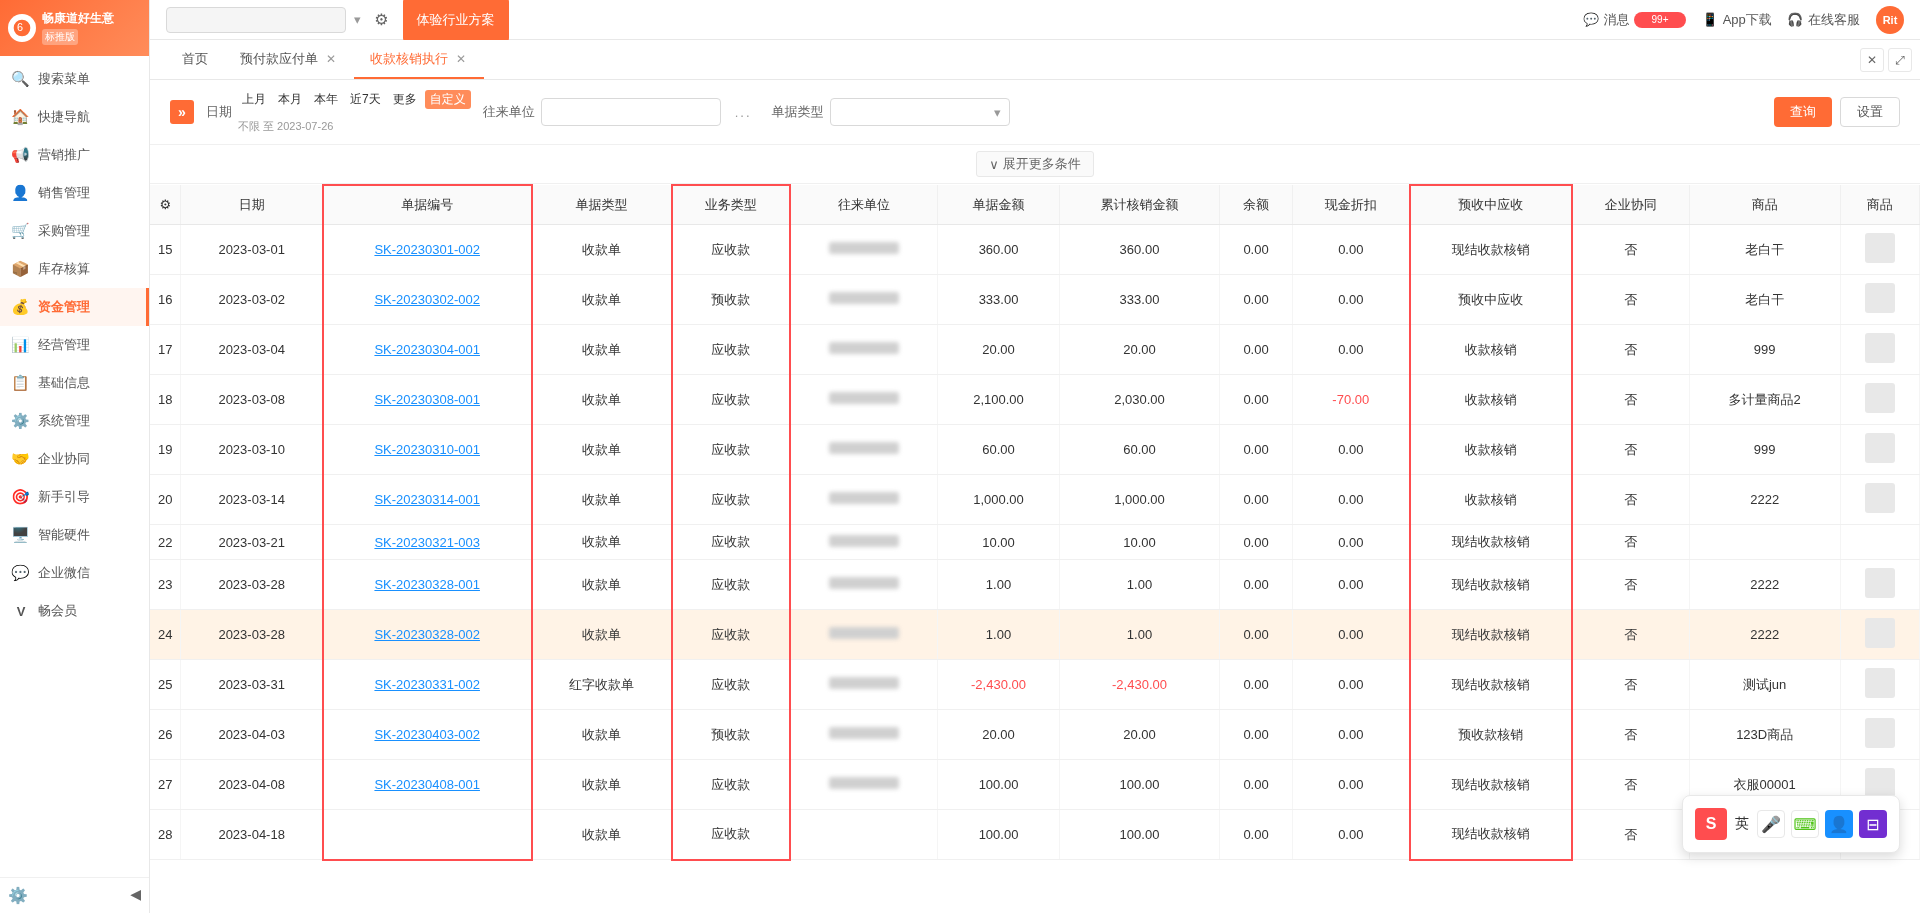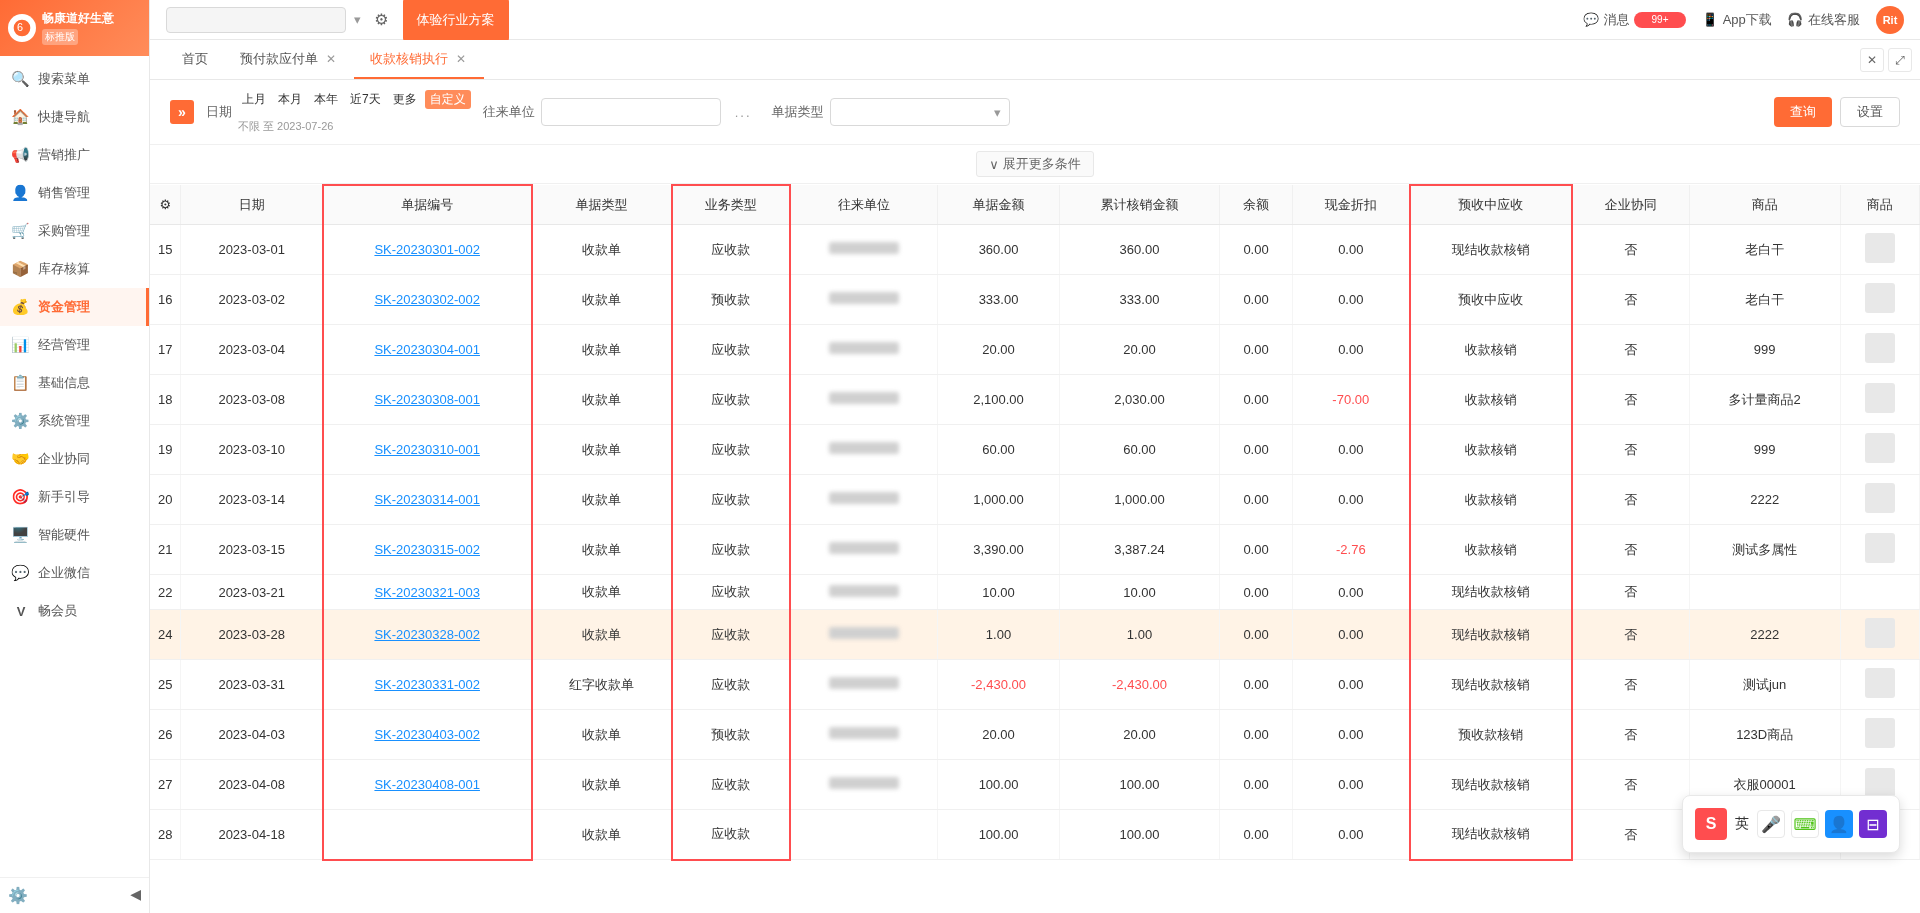--- a/index.html
+++ b/index.html
@@ -388,53 +388,53 @@
     <td>0.00</td>
     <td style="">0.00</td>
     <td style="border-left:2px solid #ff4d4f;border-right:2px solid #ff4d4f;">收款核销</td>
     <td>否</td>
     <td>2222</td>
     <td>
       <div style="width:30px;height:30px;background:#e8e8e8;border-radius:3px;display:inline-block;"></div>
     </td>
   </tr>
             <tr>
-    <td>21</td>
-    <td>2023-03-15</td>
-    <td style="border-left:2px solid #ff4d4f;border-right:2px solid #ff4d4f;"><a class="link-cell" href="#">SK-20230315-002</a></td>
-    <td>收款单</td>
-    <td style="border-left:2px solid #ff4d4f;border-right:2px solid #ff4d4f;">应收款</td>
-    <td><span class="blurred-text" style="display:inline-block;width:70px;height:12px;background:#d0d0d0;border-radius:3px;"></span></td>
-    <td style="">3,390.00</td>
-    <td style="">3,387.24</td>
-    <td>0.00</td>
-    <td style="color:#ff4d4f;">-2.76</td>
-    <td style="border-left:2px solid #ff4d4f;border-right:2px solid #ff4d4f;">收款核销</td>
-    <td>否</td>
-    <td>测试多属性</td>
-    <td>
-      <div style="width:30px;height:30px;background:#e8e8e8;border-radius:3px;display:inline-block;"></div>
-    </td>
-  </tr>
-            <tr>
     <td>22</td>
     <td>2023-03-21</td>
     <td style="border-left:2px solid #ff4d4f;border-right:2px solid #ff4d4f;"><a class="link-cell" href="#">SK-20230321-003</a></td>
     <td>收款单</td>
     <td style="border-left:2px solid #ff4d4f;border-right:2px solid #ff4d4f;">应收款</td>
     <td><span class="blurred-text" style="display:inline-block;width:70px;height:12px;background:#d0d0d0;border-radius:3px;"></span></td>
     <td style="">10.00</td>
     <td style="">10.00</td>
     <td>0.00</td>
     <td style="">0.00</td>
     <td style="border-left:2px solid #ff4d4f;border-right:2px solid #ff4d4f;">现结收款核销</td>
     <td>否</td>
     <td></td>
     <td>
       
+    </td>
+  </tr>
+            <tr>
+    <td>23</td>
+    <td>2023-03-28</td>
+    <td style="border-left:2px solid #ff4d4f;border-right:2px solid #ff4d4f;"><a class="link-cell" href="#">SK-20230328-001</a></td>
+    <td>收款单</td>
+    <td style="border-left:2px solid #ff4d4f;border-right:2px solid #ff4d4f;">应收款</td>
+    <td><span class="blurred-text" style="display:inline-block;width:70px;height:12px;background:#d0d0d0;border-radius:3px;"></span></td>
+    <td style="">1.00</td>
+    <td style="">1.00</td>
+    <td>0.00</td>
+    <td style="">0.00</td>
+    <td style="border-left:2px solid #ff4d4f;border-right:2px solid #ff4d4f;">现结收款核销</td>
+    <td>否</td>
+    <td>2222</td>
+    <td>
+      <div style="width:30px;height:30px;background:#e8e8e8;border-radius:3px;display:inline-block;"></div>
     </td>
   </tr>
             <tr class="highlighted">
     <td>24</td>
     <td>2023-03-28</td>
     <td style="border-left:2px solid #ff4d4f;border-right:2px solid #ff4d4f;"><a class="link-cell" href="#">SK-20230328-002</a></td>
     <td>收款单</td>
     <td style="border-left:2px solid #ff4d4f;border-right:2px solid #ff4d4f;">应收款</td>
     <td><span class="blurred-text" style="display:inline-block;width:70px;height:12px;background:#d0d0d0;border-radius:3px;"></span></td>
     <td style="">1.00</td>

